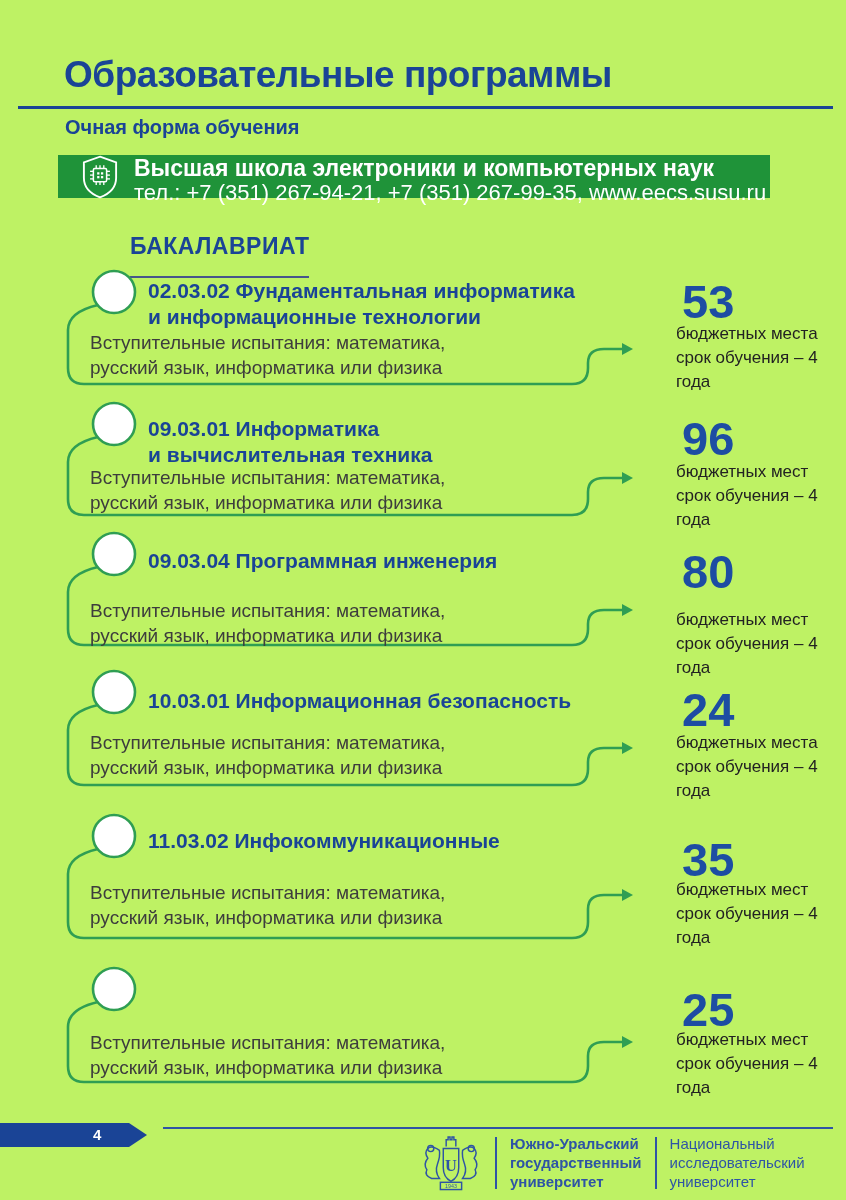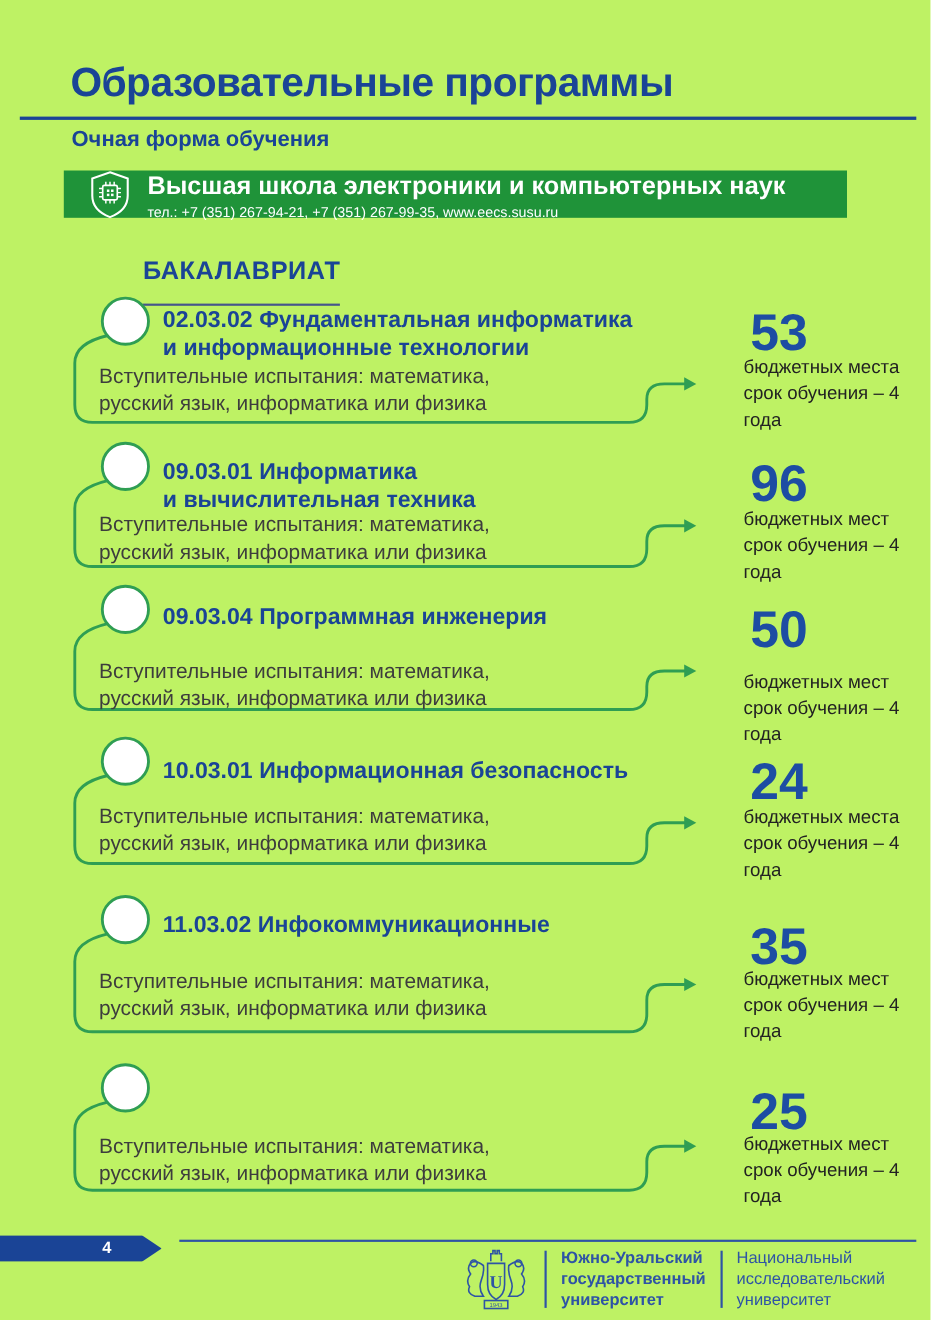--- a/index.html
+++ b/index.html
@@ -15,21 +15,21 @@
   .title-rule{position:absolute;left:18px;right:13px;top:106px;height:3px;background:#1a4496;}
   .subtitle{position:absolute;left:65px;top:116px;font-size:20px;font-weight:bold;color:#1a4496;}
   
   .banner{
     position:absolute;left:58px;top:155px;width:712px;height:43px;background:#1f9339;
     display:flex;align-items:flex-start;
   }
   .banner-icon{margin-left:24px;flex:0 0 auto;}
   .banner-text{margin-left:16px;color:#ffffff;}
   .banner-title{font-size:23px;font-weight:bold;line-height:26px;}
-  .banner-contacts{font-size:13px;line-height:21px;margin-top:1px;}
+  .banner-contacts{font-size:22px;line-height:21px;margin-top:1px;}
   
   .section-heading{
     position:absolute;left:130px;top:233px;font-size:23px;font-weight:bold;color:#1a4496;
     letter-spacing:0.5px;border-bottom:2px solid #46558b;padding-bottom:16px;
   }
   
   .program{position:absolute;left:60px;width:780px;}
   .connector{position:absolute;left:0;top:0;}
   .connector .rail{fill:none;stroke:#2f9e53;stroke-width:2.6;stroke-linecap:round;}
   .connector .node{fill:#ffffff;stroke:#2f9e53;stroke-width:2.6;}
@@ -153,21 +153,21 @@
       <circle class="node" cx="54" cy="26" r="21"></circle>
     </svg>
     <div class="prog-title">
       <div>09.03.04 Программная инженерия</div>
       <div></div>
     </div>
     <div class="prog-exams">
       <div>Вступительные испытания: математика,</div>
       <div>русский язык, информатика или физика</div>
     </div>
-    <div class="prog-places">50</div>
+    <div class="prog-places">80</div>
     <div class="prog-caption">
       <div>бюджетных мест</div>
       <div>срок обучения – 4 года</div>
     </div>
   </div>
 
   <div class="program" style="top:666px;height:130px;--tt:22px;--et:64px;--nt:22px;--ct:65px">
     <svg class="connector" width="580" height="125" viewBox="0 0 580 125">
       <path class="rail" d="M38 39 Q8 46 8 64 L8 103 Q8 119 24 119 L512 119 Q528 119 528 103 L528 96 Q528 82 544 82 L562 82"></path>
       <polygon class="ah" points="562,76 573,82 562,88"></polygon>

